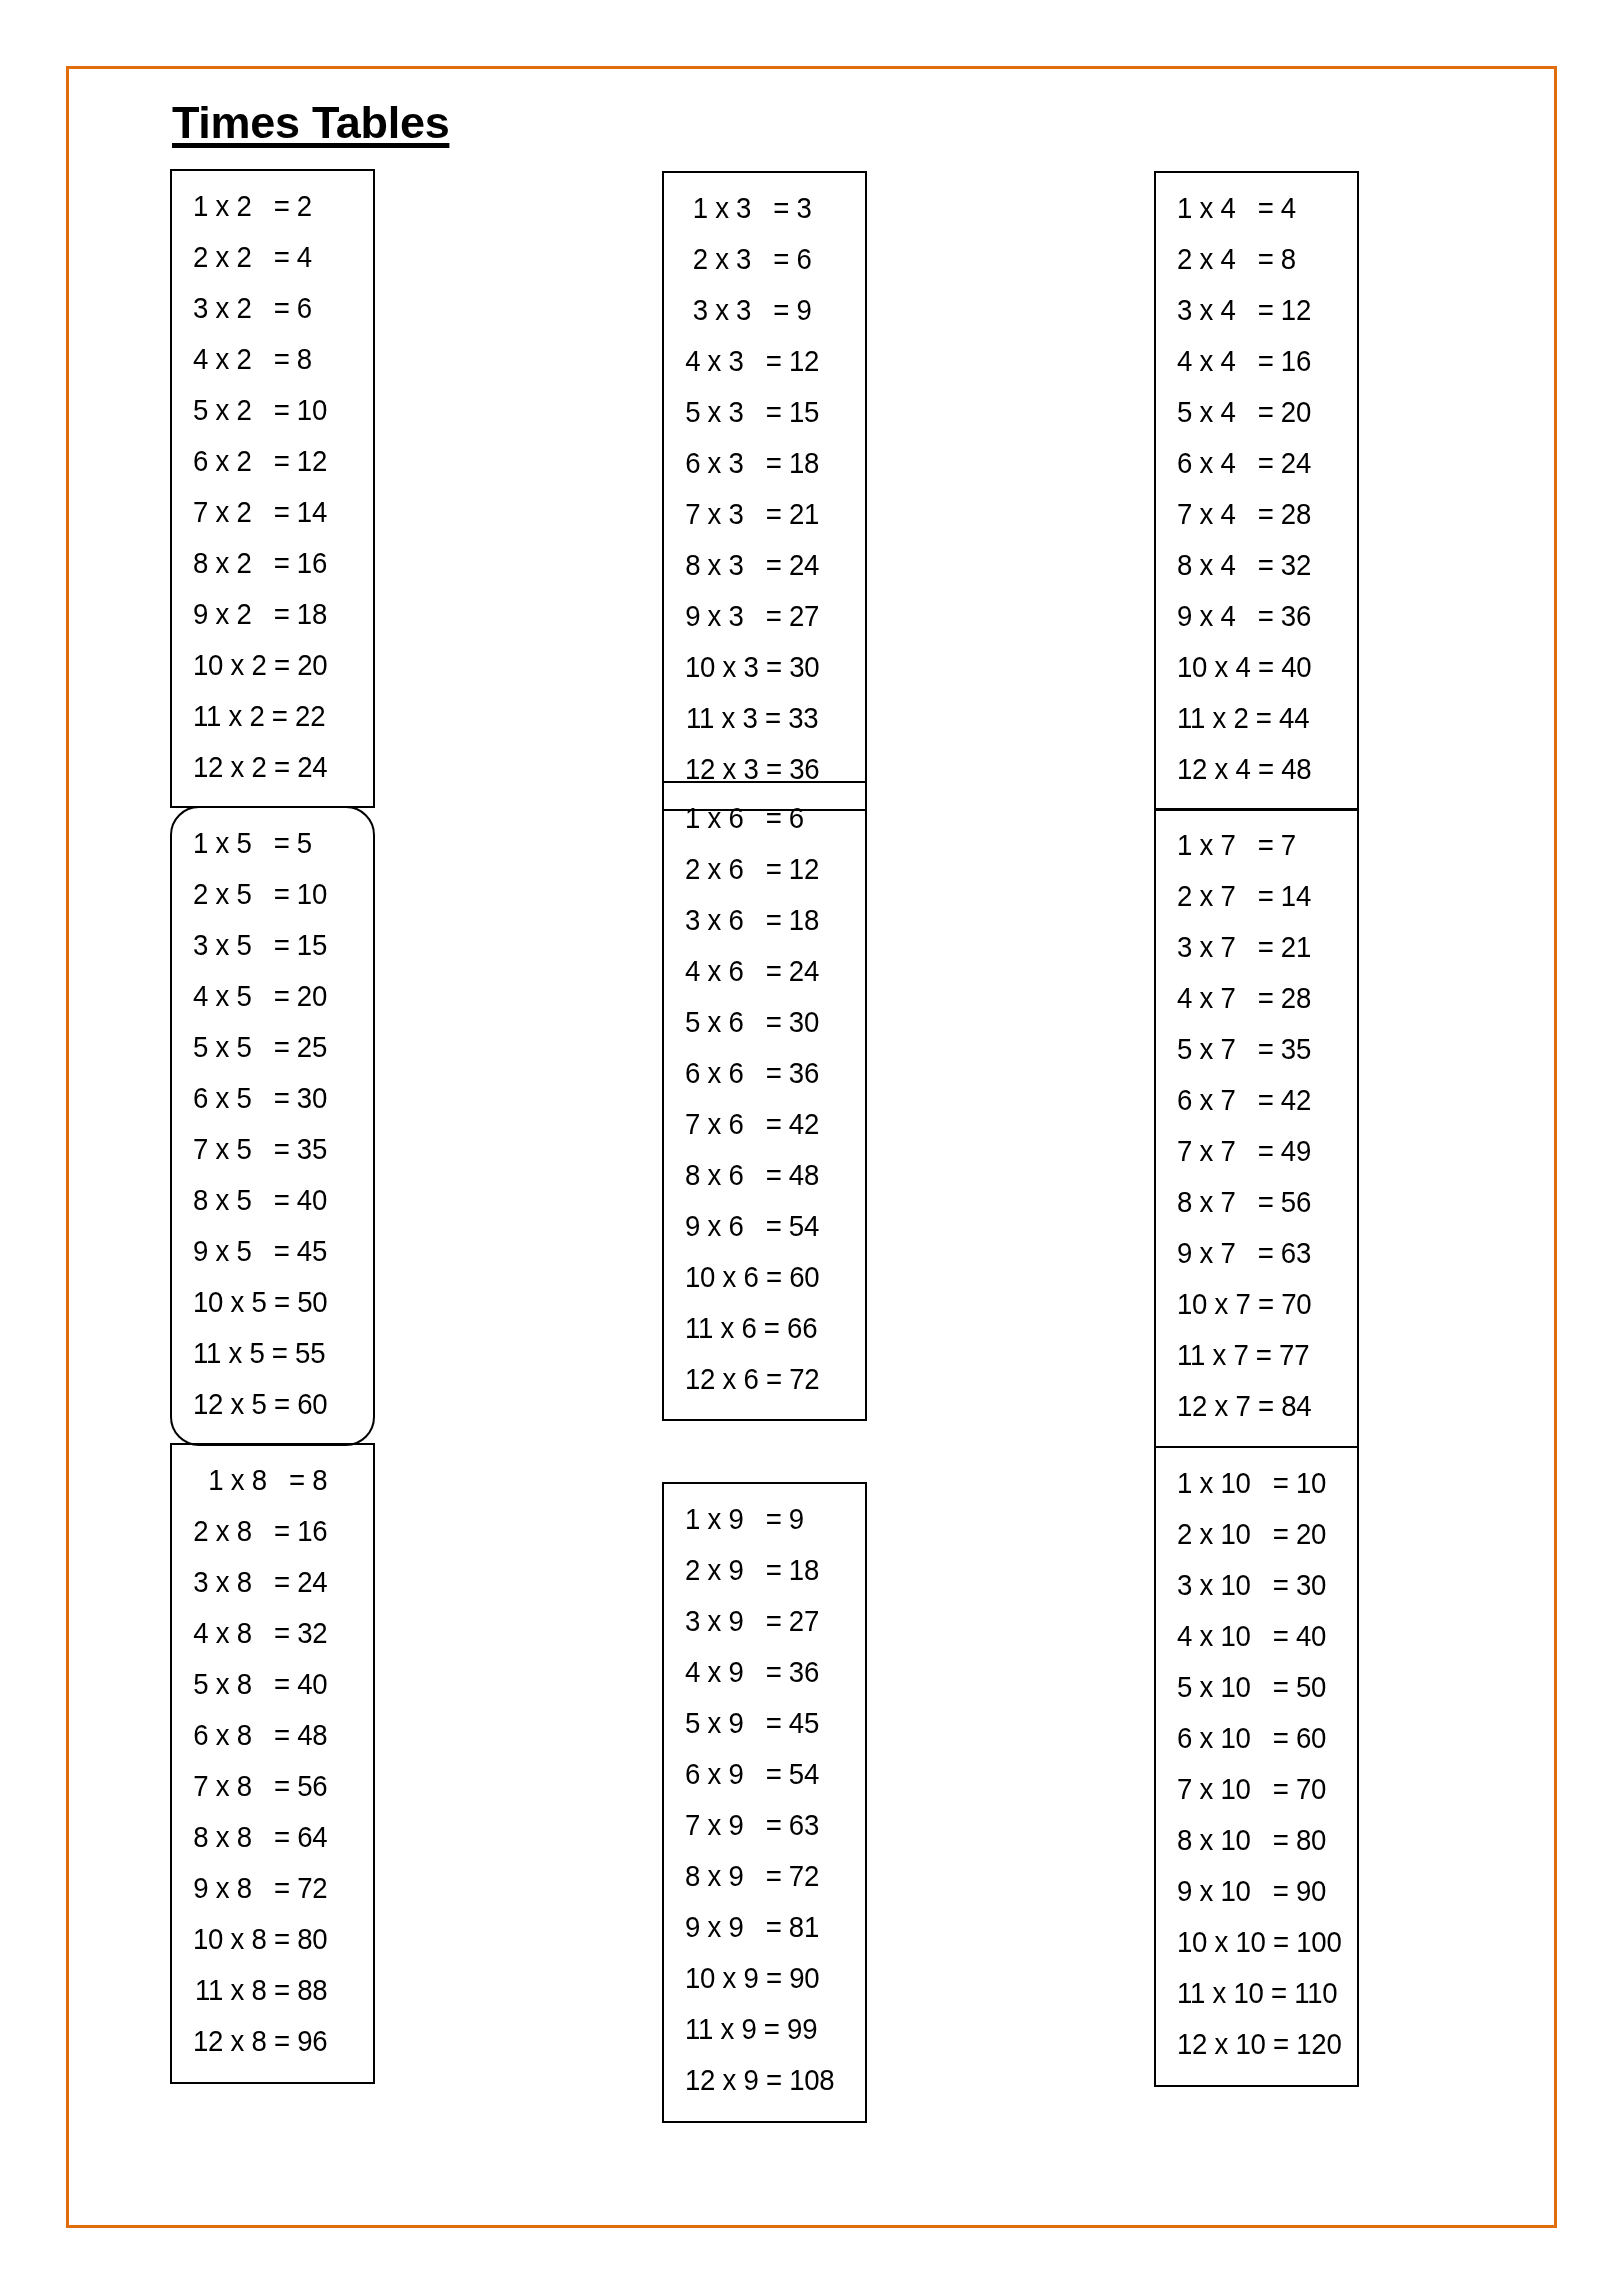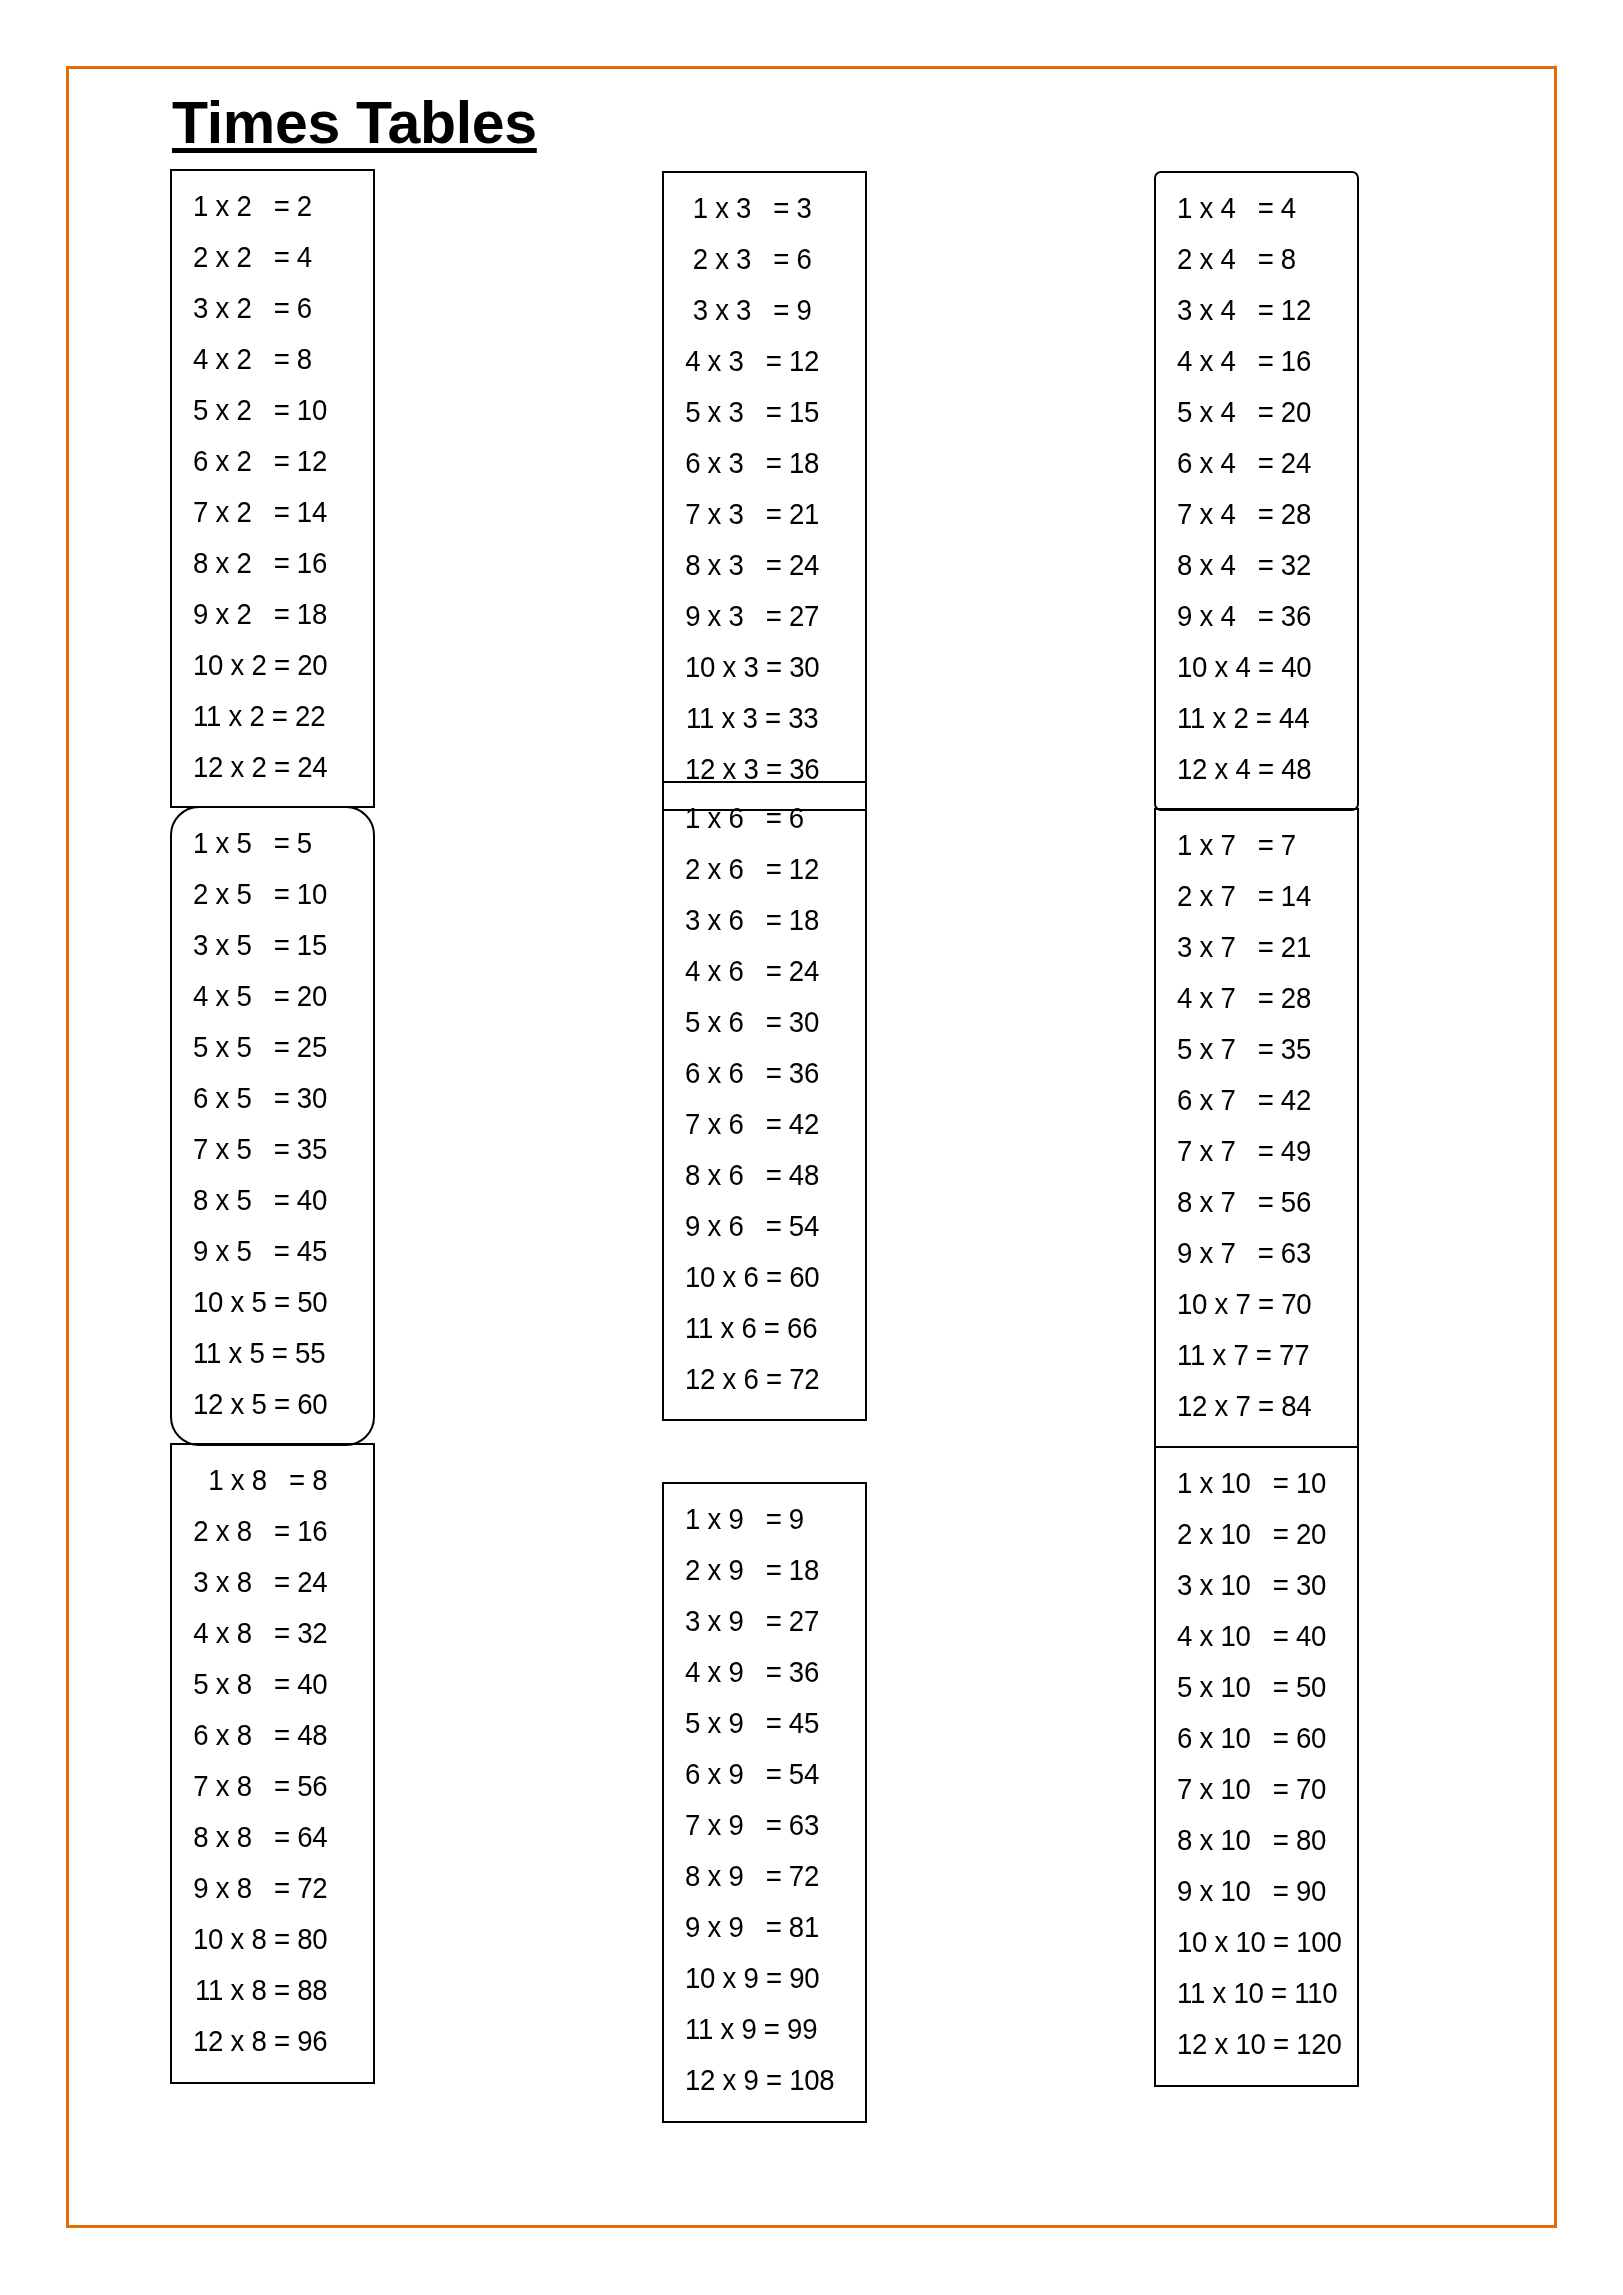--- a/index.html
+++ b/index.html
@@ -23,21 +23,21 @@
     height: 2162px;
     border: 3.9px solid #E36C0A;
     box-sizing: border-box;
   }
   .title {
     position: absolute;
     left: 172px;
     top: 98px;
     font-family: "Liberation Sans", sans-serif;
     font-weight: bold;
-    font-size: 59px;
+    font-size: 45px;
     line-height: 50px;
     text-decoration: underline;
     text-decoration-thickness: 4.6px;
     text-underline-offset: 5.2px;
     letter-spacing: -0.3px;
     margin: 0;
   }
   .column {
     position: absolute;
     width: 247px;
@@ -172,21 +172,21 @@
       <li class="row">8 x 9   = 72</li>
       <li class="row">9 x 9   = 81</li>
       <li class="row">10 x 9 = 90</li>
       <li class="row">11 x 9 = 99</li>
       <li class="row">12 x 9 = 108</li>
     </ul>
   </div>
 </div>
 
 <div class="column" style="left:1154px; top:171px;">
-  <div class="table-box" style="top:0; height:640px;border-radius:7px;">
+  <div class="table-box" style="top:0; height:640px;">
     <ul class="rows">
       <li class="row">1 x 4   = 4</li>
       <li class="row">2 x 4   = 8</li>
       <li class="row">3 x 4   = 12</li>
       <li class="row">4 x 4   = 16</li>
       <li class="row">5 x 4   = 20</li>
       <li class="row">6 x 4   = 24</li>
       <li class="row">7 x 4   = 28</li>
       <li class="row">8 x 4   = 32</li>
       <li class="row">9 x 4   = 36</li>

